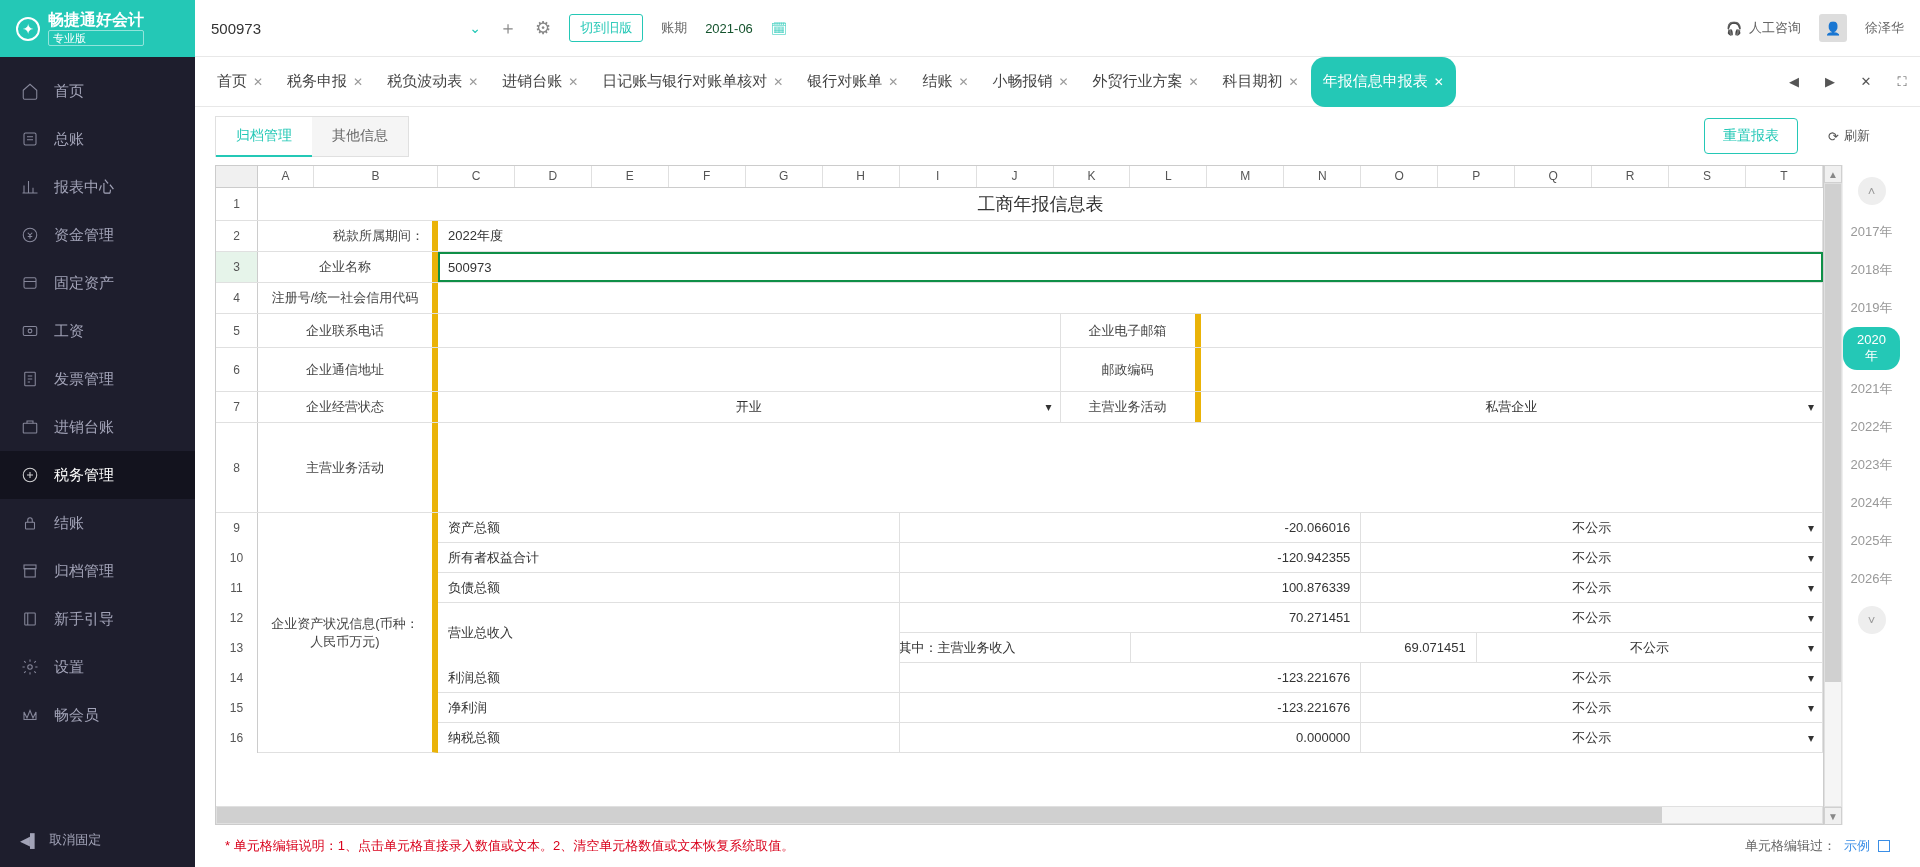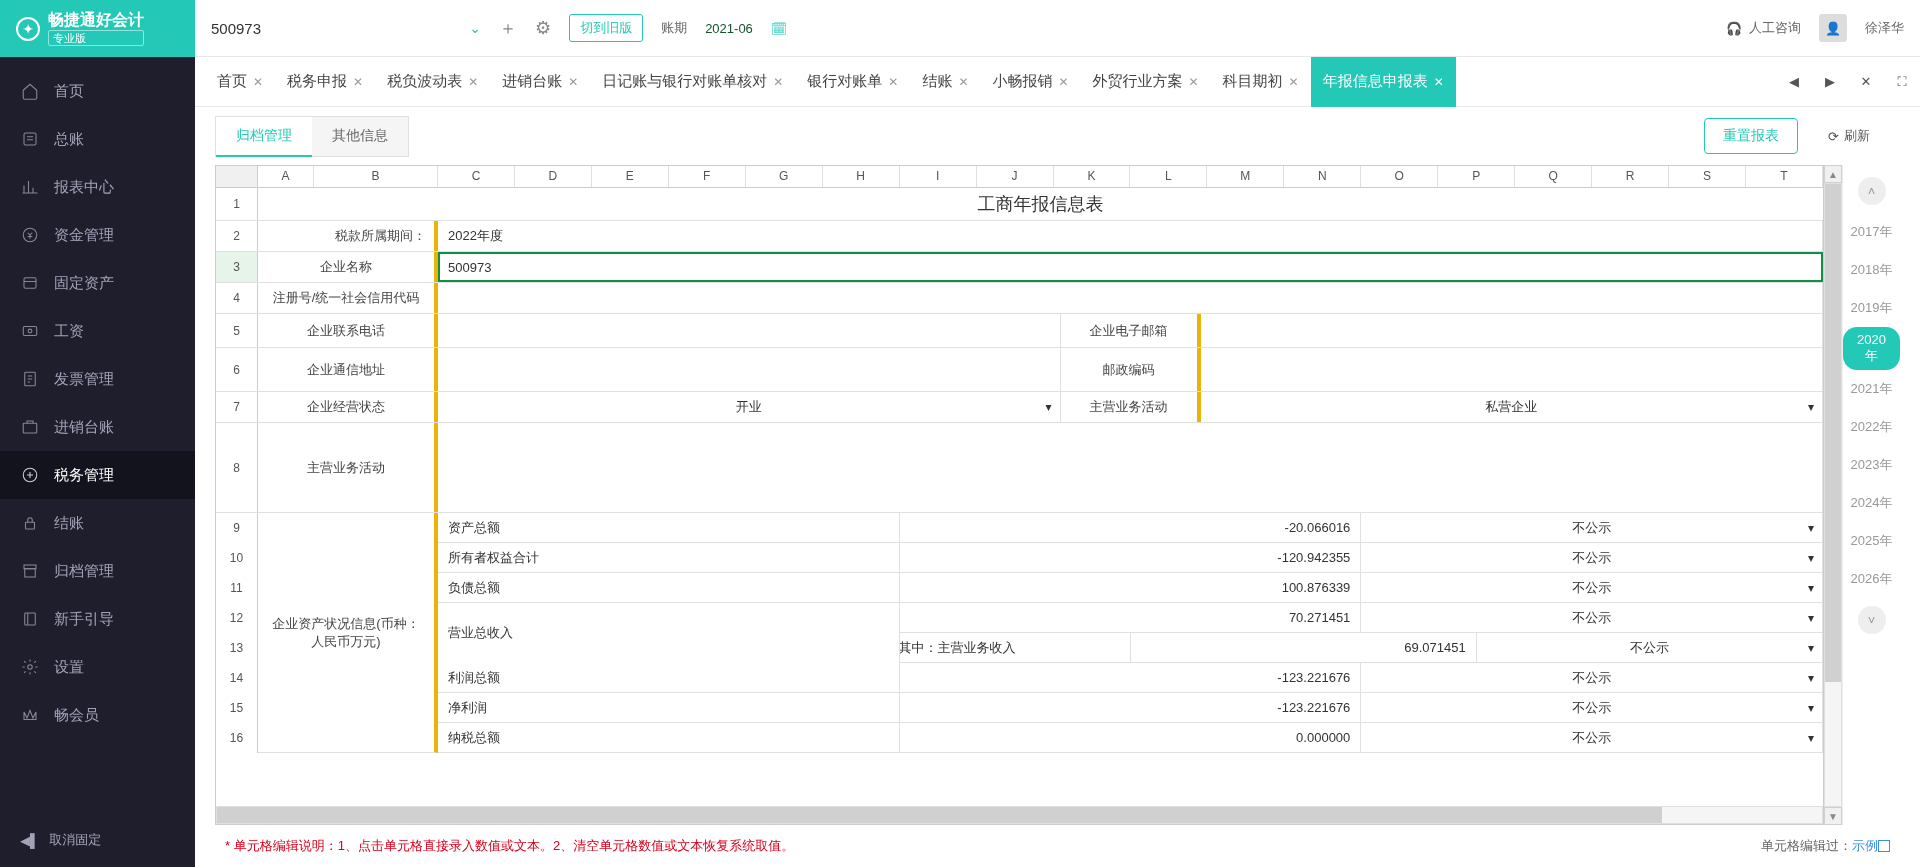--- a/index.html
+++ b/index.html
@@ -27,51 +27,51 @@
 .period-value { color: #14532d; }
 .cal-icon { color: #24c8b6; }
 .top-spacer { flex: 1; }
 .consult { display: flex; align-items: center; gap: 6px; color: #666; cursor: pointer; }
 .avatar { width: 28px; height: 28px; background: #ddd; border-radius: 3px; display: flex; align-items: center; justify-content: center; color: #999; }
 .username { color: #666; }
 .tabs-row { height: 50px; display: flex; align-items: center; border-bottom: 1px solid #e8e8e8; position: relative; }
 .tabs { display: flex; align-items: center; flex: 1; overflow: hidden; padding-left: 10px; }
 .tab { display: flex; align-items: center; gap: 6px; padding: 0 12px; height: 50px; cursor: pointer; font-size: 15px; color: #444; white-space: nowrap; }
 .tab .close { font-size: 12px; color: #999; }
-.tab.active { background: #24c8b6; color: #fff; }
+.tab.active { background: #24c8b6; color: #fff; border-radius: 14px; }
 .tab.active .close { color: #fff; }
 .tabs-controls { display: flex; align-items: center; height: 50px; }
 .tabs-controls .ctrl { width: 36px; height: 36px; display: flex; align-items: center; justify-content: center; cursor: pointer; color: #555; }
 .subheader { height: 58px; display: flex; align-items: center; padding-right: 50px; }
 .subtabs { display: flex; border: 1px solid #e0e0e0; margin-left: 20px; }
 .subtab { padding: 10px 20px; background: #f5f5f5; cursor: pointer; font-size: 14px; color: #666; }
 .subtab.active { background: #fff; color: #24c8b6; border-bottom: 2px solid #24c8b6; margin-bottom: -1px; }
 .subheader-spacer { flex: 1; }
 .reset-btn { border: 1px solid #24c8b6; color: #24c8b6; padding: 8px 18px; border-radius: 4px; cursor: pointer; background: #fff; font-size: 14px; margin-right: 30px; }
 .refresh { display: flex; align-items: center; gap: 5px; cursor: pointer; color: #555; }
 .sheet-area { flex: 1; display: flex; min-height: 0; padding: 0 20px 0 20px; position: relative; }
 .sheet { flex: 1; border: 1px solid #ccc; overflow: hidden; display: flex; flex-direction: column; }
 .col-headers { display: flex; background: #fff; border-bottom: 1px solid #ccc; height: 22px; }
 .corner { width: 42px; border-right: 1px solid #ccc; background: #f0f0f0; }
 .col-h { border-right: 1px solid #e0e0e0; text-align: center; font-size: 12px; color: #555; line-height: 21px; background: #fff; }
 .sheet-body { flex: 1; overflow: hidden; }
 .sheet-row { display: flex; border-bottom: 1px solid #e0e0e0; align-items: stretch; }
 .row-h { width: 42px; background: #fff; border-right: 1px solid #ccc; text-align: center; font-size: 12px; color: #555; display: flex; align-items: center; justify-content: center; flex-shrink:0; }
 .row-h.active { background: #e6f4ea; }
 .merged-title { flex: 1; text-align: center; font-size: 18px; padding: 4px 0; }
-.label-cell { width: 180px; border-right: 4px solid #eab308; display: flex; align-items: center; justify-content: center; font-size: 13px; color: #444; padding: 6px 8px; text-align: center; flex-shrink:0; }
+.label-cell { width: 180px; border-right: 6px solid #eab308; display: flex; align-items: center; justify-content: center; font-size: 13px; color: #444; padding: 6px 8px; text-align: center; flex-shrink:0; }
 .val-cell { flex: 1; border-right: 1px solid #e0e0e0; padding: 6px 10px; display: flex; align-items: center; font-size: 13px; }
 .selected-row .val-cell.selected { outline: 2px solid #0f8f47; outline-offset: -2px; }
 .dropdown-cell { position: relative; justify-content: center; }
 .dropdown-cell::after { content: '▾'; position: absolute; right: 8px; color: #333; font-size: 12px; }
 .num-right { justify-content: flex-end; }
 .footer { height: 42px; display: flex; align-items: center; padding: 0 30px; border-top: 0; }
 .footer-note { color: #d9001b; font-size: 13px; }
 .footer-spacer { flex: 1; }
-.footer-right { color: #666; font-size: 13px; display: flex; align-items: center; }
+.footer-right { color: #666; font-size: 13px; display: flex; gap: 8px; align-items: center; }
 .example-link { color: #3a8ee6; cursor: pointer; }
 .year-slider { width: 58px; background: #fff; border-left: 1px solid #eee; display: flex; flex-direction: column; align-items: center; padding: 6px 0; gap: 2px; text-align:center; }
 .year-slider .arrow { width: 28px; height: 28px; border-radius: 50%; background: #eee; display: flex; align-items: center; justify-content: center; color: #999; margin: 6px 0; cursor: pointer; }
 .year-item { padding: 10px 6px; font-size: 13px; color: #999; cursor: pointer; }
 .year-item.active { background: #24c8b6; color: #fff; border-radius: 14px; padding: 5px 8px; }
 .vscroll { width: 18px; display: flex; flex-direction: column; }
 .vscroll .up,.vscroll .down{ height:18px; background:#f0f0f0; border:1px solid #d0d0d0; font-size:10px; display:flex; align-items:center; justify-content:center; color:#888; }
 .vscroll .track{ flex:1; background:#f5f5f5; border:1px solid #e0e0e0; position:relative; }
 .vscroll .thumb{ position:absolute; top:0; left:0; right:0; height:80%; background:#d0d0d0; }
 .hscroll-row{ height:18px; display:flex; }

